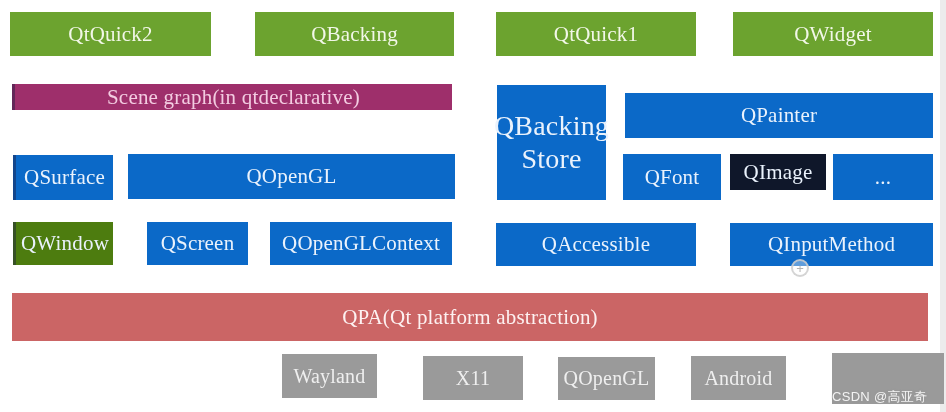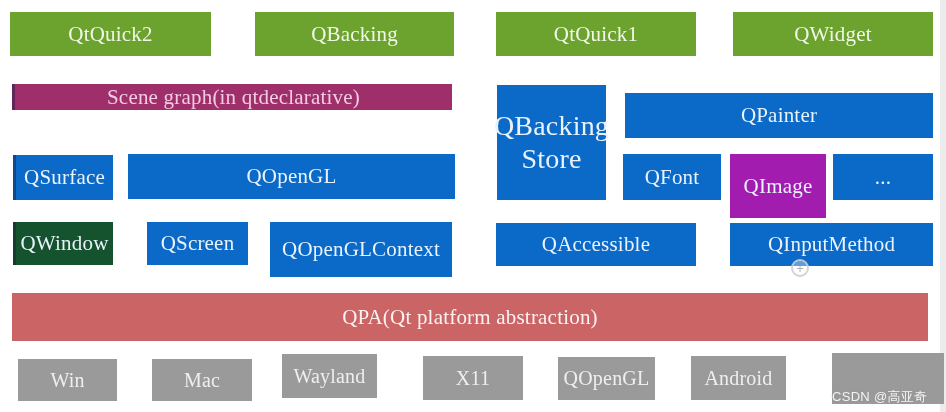--- a/index.html
+++ b/index.html
@@ -74,49 +74,43 @@
     </div>
     <div class="box blue dark-left" style="left: 13px; top: 155px; width: 100px; height: 45px; background: rgb(11, 105, 200);">
       <span class="box-label">QSurface</span>
     </div>
     <div class="box blue" style="left: 128px; top: 154px; width: 327px; height: 45px; background: rgb(11, 105, 200);">
       <span class="box-label">QOpenGL</span>
     </div>
     <div class="box blue" style="left: 623px; top: 154px; width: 98px; height: 46px; background: rgb(11, 105, 200);">
       <span class="box-label">QFont</span>
     </div>
-    <div class="box blue" style="left: 730px; top: 154px; width: 96px; height: 64px; background: #a21caf;">
+    <div class="box blue" style="left: 730px; top: 154px; width: 96px; height: 36px; background: #0f172a;">
       <span class="box-label">QImage</span>
     </div>
     <div class="box blue" style="left: 833px; top: 154px; width: 100px; height: 46px; background: rgb(11, 105, 200);">
       <span class="box-label">...</span>
     </div>
-    <div class="box blue dark-left" style="left: 13px; top: 222px; width: 100px; height: 43px; background: #14532d;">
+    <div class="box blue dark-left" style="left: 13px; top: 222px; width: 100px; height: 43px; background: #4d7c0f; justify-content: flex-end;">
       <span class="box-label">QWindow</span>
     </div>
     <div class="box blue" style="left: 147px; top: 222px; width: 101px; height: 43px; background: rgb(11, 105, 200);">
       <span class="box-label">QScreen</span>
     </div>
-    <div class="box blue" style="left: 270px; top: 222px; width: 182px; height: 55px; background: rgb(11, 105, 200);">
+    <div class="box blue" style="left: 270px; top: 222px; width: 182px; height: 43px; background: rgb(11, 105, 200);">
       <span class="box-label">QOpenGLContext</span>
     </div>
     <div class="box blue" style="left: 496px; top: 223px; width: 200px; height: 43px; background: rgb(11, 105, 200);">
       <span class="box-label">QAccessible</span>
     </div>
     <div class="box blue" style="left: 730px; top: 223px; width: 203px; height: 43px; background: rgb(11, 105, 200);">
       <span class="box-label">QInputMethod</span>
     </div>
     <div class="box red" style="left: 12px; top: 293px; width: 916px; height: 48px; background: rgb(203, 101, 101);">
       <span class="box-label">QPA(Qt platform abstraction)</span>
-    </div>
-    <div class="box gray" style="left: 18px; top: 359px; width: 99px; height: 42px; background: rgb(154, 154, 154);">
-      <span class="box-label">Win</span>
-    </div>
-    <div class="box gray" style="left: 152px; top: 359px; width: 100px; height: 42px; background: rgb(154, 154, 154);">
-      <span class="box-label">Mac</span>
     </div>
     <div class="box gray" style="left: 282px; top: 354px; width: 95px; height: 44px; background: rgb(154, 154, 154);">
       <span class="box-label">Wayland</span>
     </div>
     <div class="box gray" style="left: 423px; top: 356px; width: 100px; height: 44px; background: rgb(154, 154, 154);">
       <span class="box-label">X11</span>
     </div>
     <div class="box gray" style="left: 558px; top: 357px; width: 97px; height: 43px; background: rgb(154, 154, 154);">
       <span class="box-label">QOpenGL</span>
     </div>

